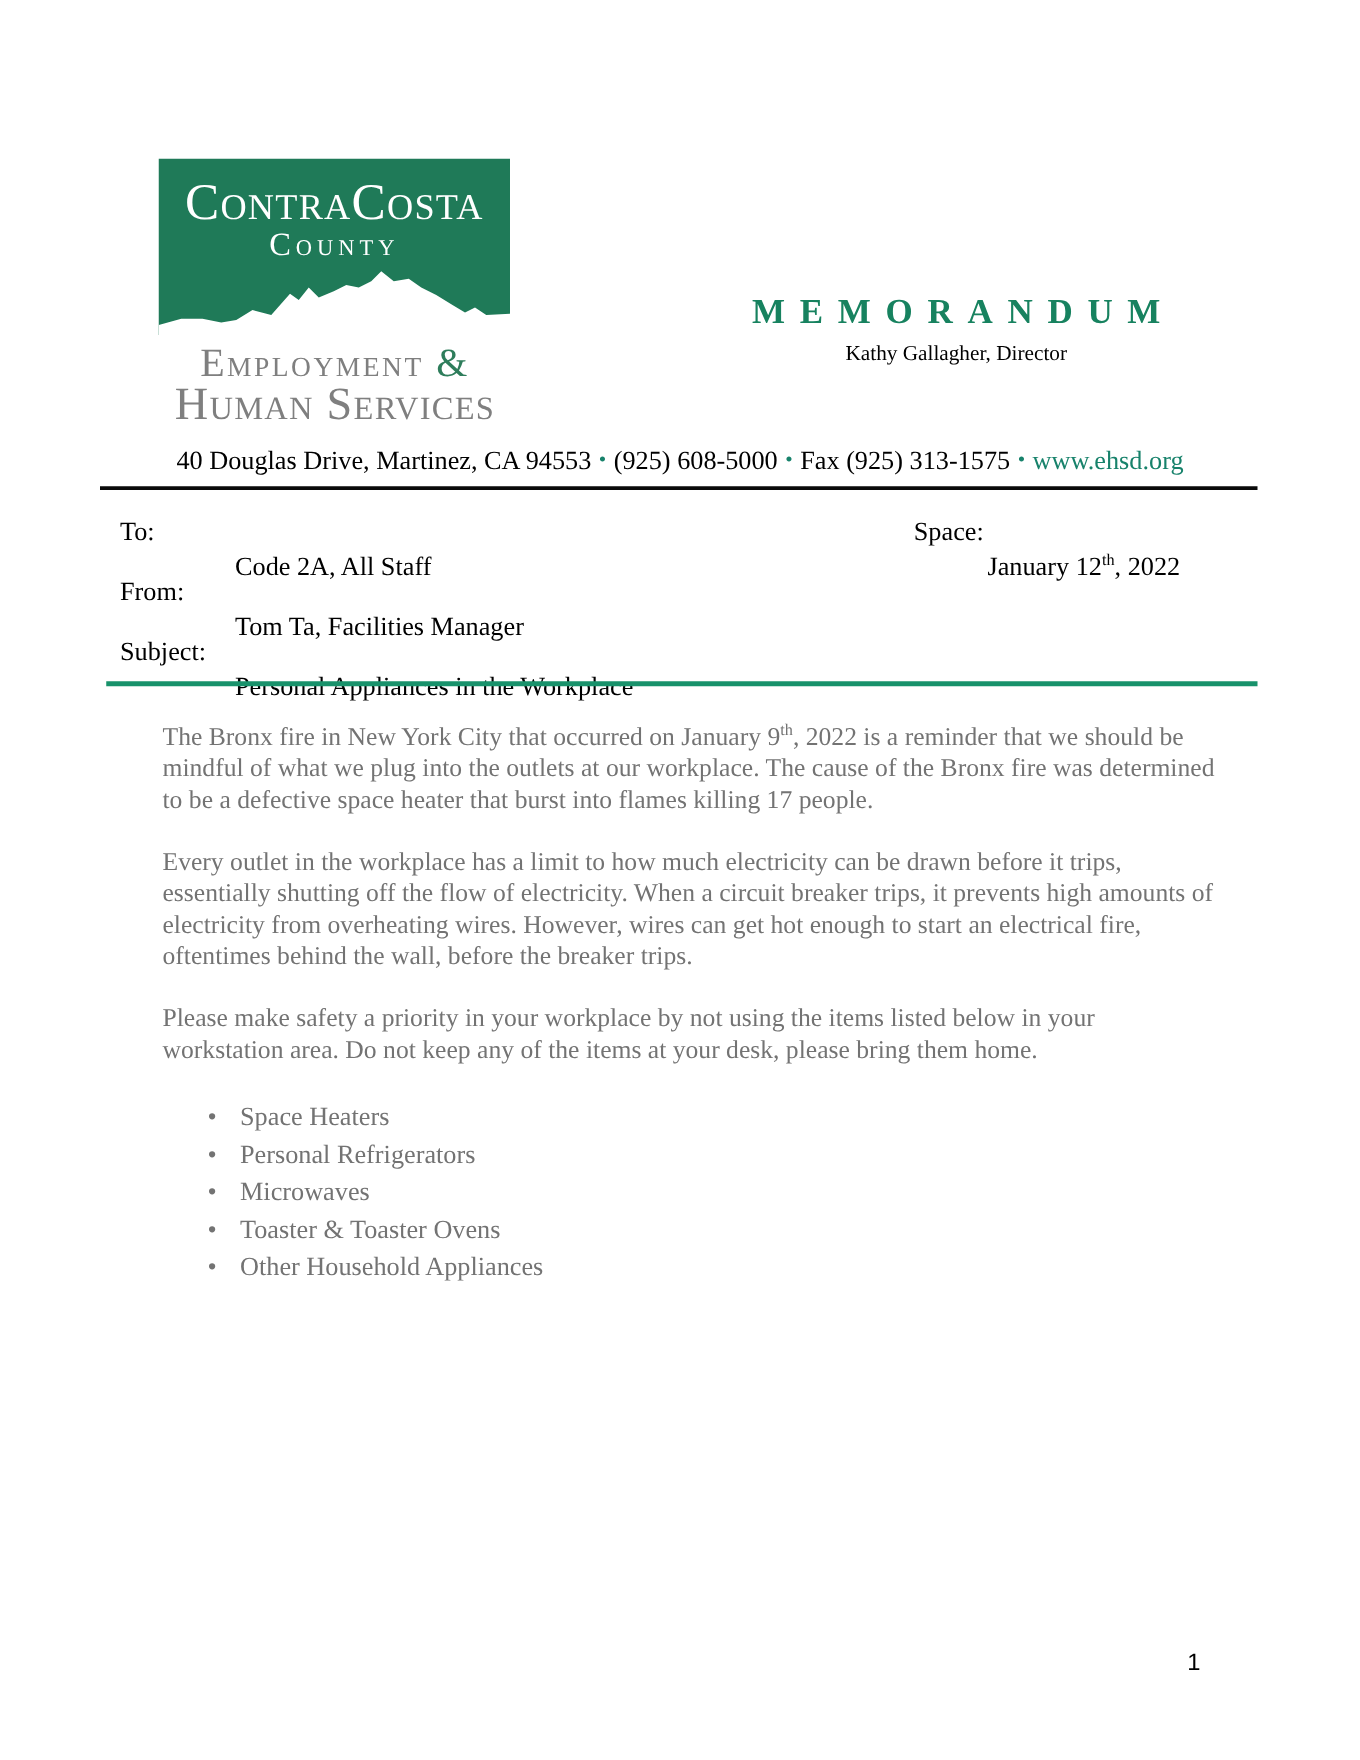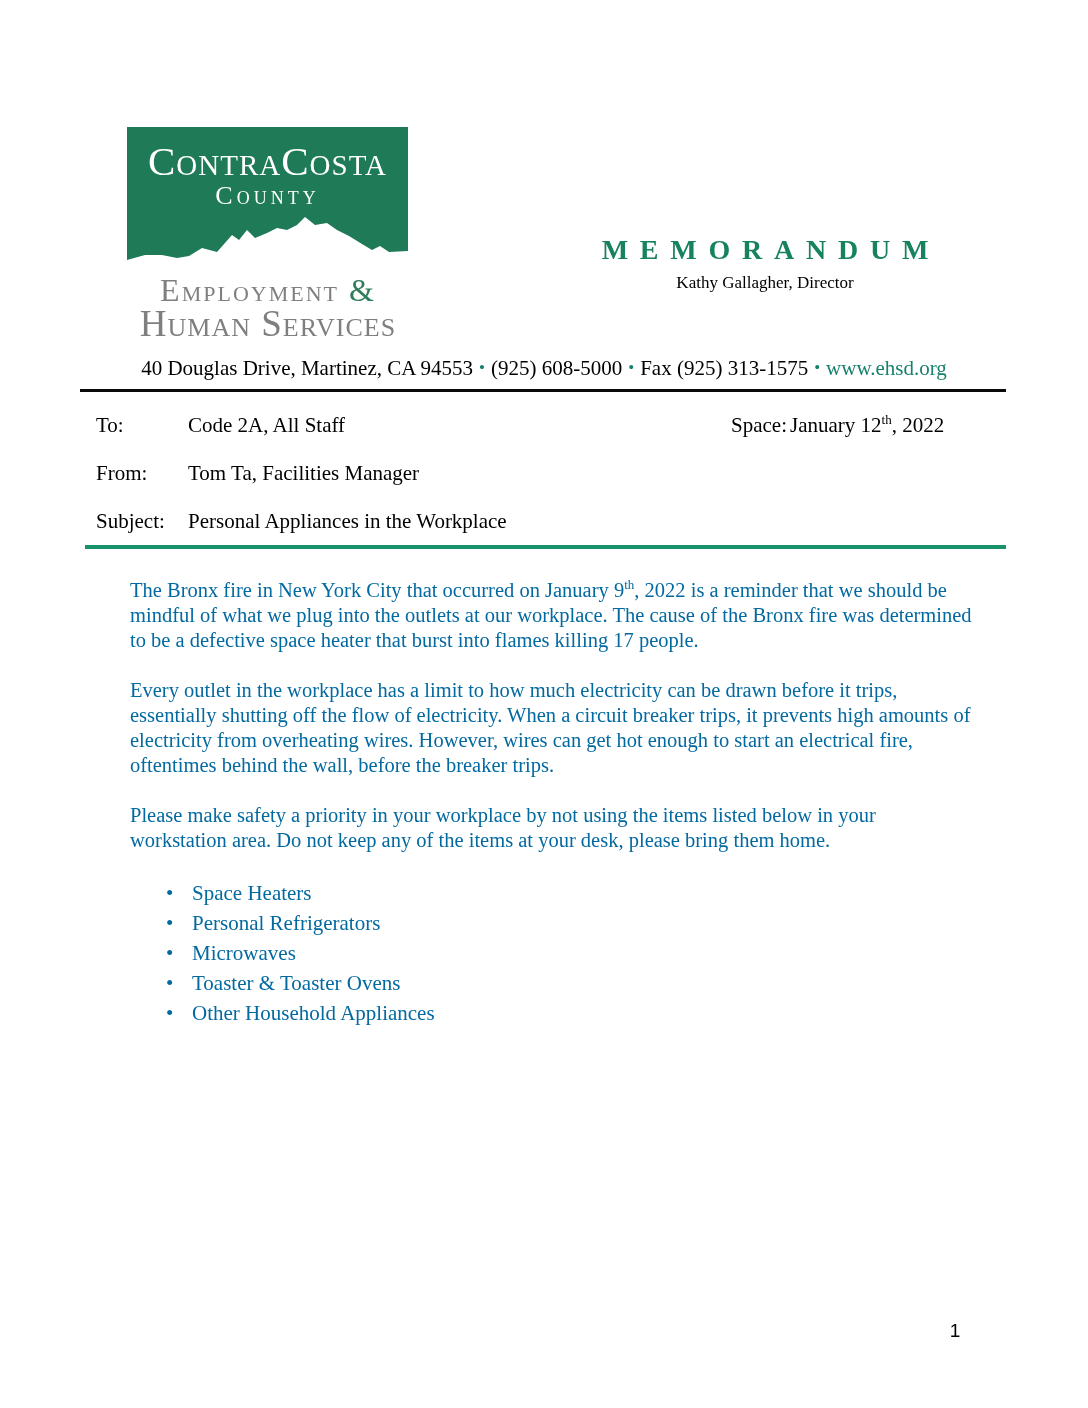--- a/index.html
+++ b/index.html
@@ -106,21 +106,21 @@
 
   .rule-black {
     position: absolute;
     left: 80px; top: 389px;
     width: 926px; height: 3px;
     background: #0a0a0a;
   }
 
   
   .meta-label { position: absolute; font-size: 21px; }
-  .meta-value { position: absolute; font-size: 21px; }
+  .meta-value { position: absolute; font-size: 21px; margin-top: 28px; }
   .lbl-to      { left: 96px;  top: 413px; }
   .val-to      { left: 188px; top: 413px; }
   .lbl-date    { left: 731px; top: 413px; }
   .val-date    { left: 790px; top: 413px; }
   .lbl-from    { left: 96px;  top: 461px; }
   .val-from    { left: 188px; top: 461px; }
   .lbl-subject { left: 96px;  top: 509px; text-align: right; }
   .val-subject { left: 188px; top: 509px; }
   sup { font-size: 13px; vertical-align: 8px; line-height: 0; }
 
@@ -131,21 +131,21 @@
     background: #18926B;
   }
 
   
   .body-text {
     position: absolute;
     left: 130px; top: 578px;
     width: 845px;
     font-size: 20.5px;
     line-height: 25px;
-    color: #0369a1;
+    color: #737373;
   }
   .body-text p { margin-bottom: 25px; }
   .appliance-list { list-style: none; margin-top: 17px; }
   .appliance-list li {
     position: relative;
     padding-left: 62px;
     line-height: 30px;
     font-size: 21px;
   }
   .appliance-list li::before {

